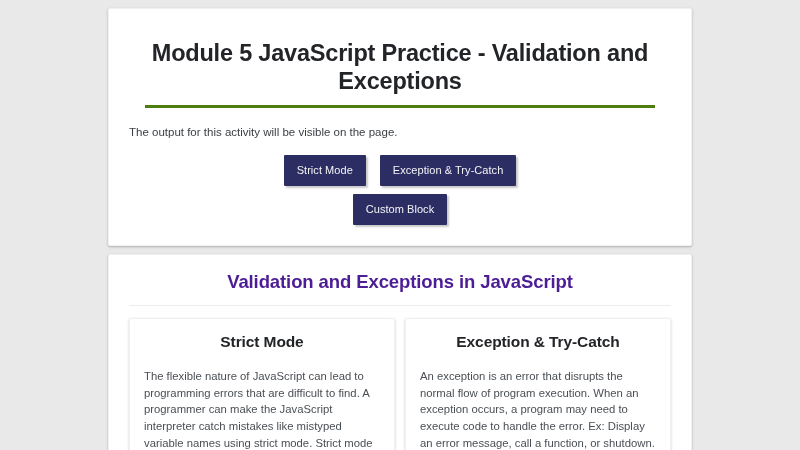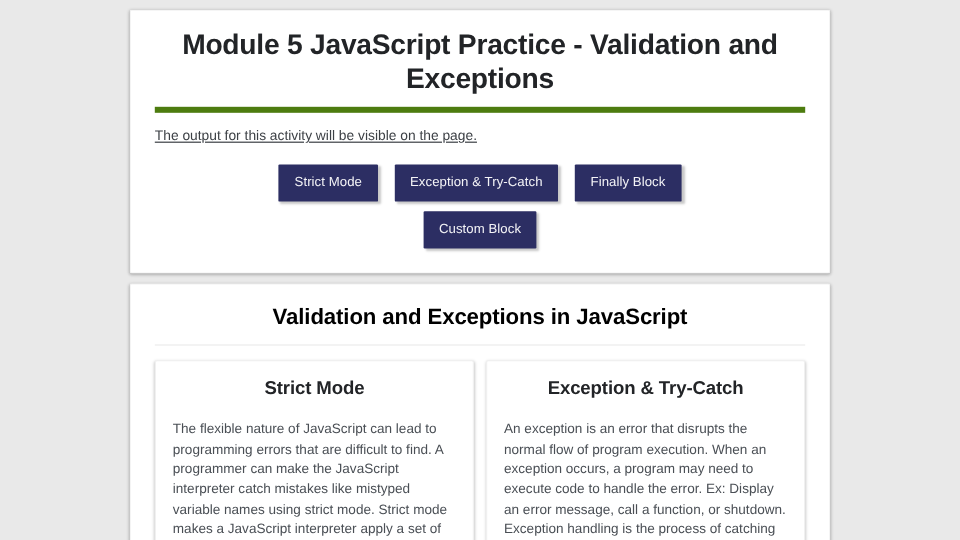--- a/index.html
+++ b/index.html
@@ -36,49 +36,48 @@
     padding: 14px 20px 20px 20px;
   }
 
   .panel-bottom {
     margin-top: 8px;
     padding: 14px 20px 0 20px;
   }
 
   
   .main-title {
-    margin: 0;
+    margin: 16px;
     padding: 0 0 10px 0;
     font-size: 23.5px;
     line-height: 1.2;
     font-weight: bold;
     letter-spacing: -0.2px;
     text-align: center;
     color: #222427;
-    border-bottom: 5px solid #4d7c0f;
+    border-bottom: 3px solid #4d7c0f;
   }
 
   .section-title {
     margin: 0;
     padding: 2px 0 12px 0;
     font-size: 18.5px;
     line-height: 1.2;
     font-weight: bold;
     letter-spacing: -0.1px;
     text-align: center;
-    color: #000000;
+    color: #4c1d95;
     border-bottom: 1px solid #ececec;
   }
 
   .intro-text {
     margin: 12px 0 0 0;
     font-size: 11.5px;
     line-height: 1.45;
     color: #3b3f44;
-    text-decoration: underline;
   }
 
   
   .button-rows {
     margin-top: 14px;
   }
   .button-row {
     display: flex;
     justify-content: center;
     gap: 14px;
@@ -145,21 +144,20 @@
 
   <section class="panel panel-top">
     <h1 class="main-title">Module 5 JavaScript Practice - Validation and Exceptions</h1>
 
     <p class="intro-text">The output for this activity will be visible on the page.</p>
 
     <div class="button-rows">
       <div class="button-row">
         <button class="nav-button">Strict Mode</button>
         <button class="nav-button">Exception &amp; Try-Catch</button>
-        <button class="nav-button">Finally Block</button>
       </div>
       <div class="button-row">
         <button class="nav-button">Custom Block</button>
       </div>
     </div>
   </section>
 
   <section class="panel panel-bottom">
     <h2 class="section-title">Validation and Exceptions in JavaScript</h2>
 

